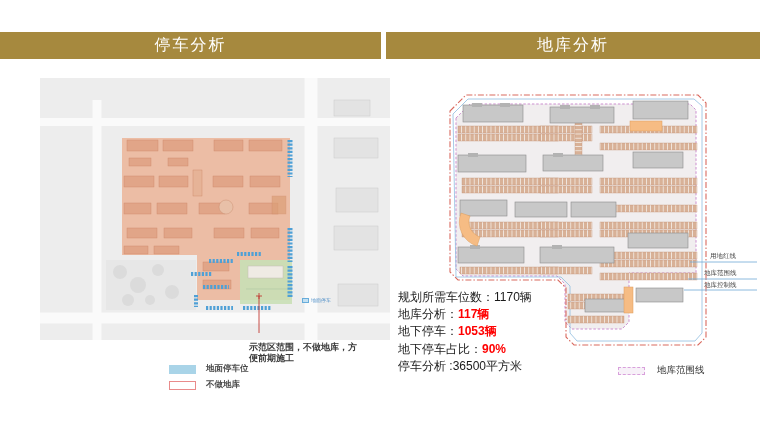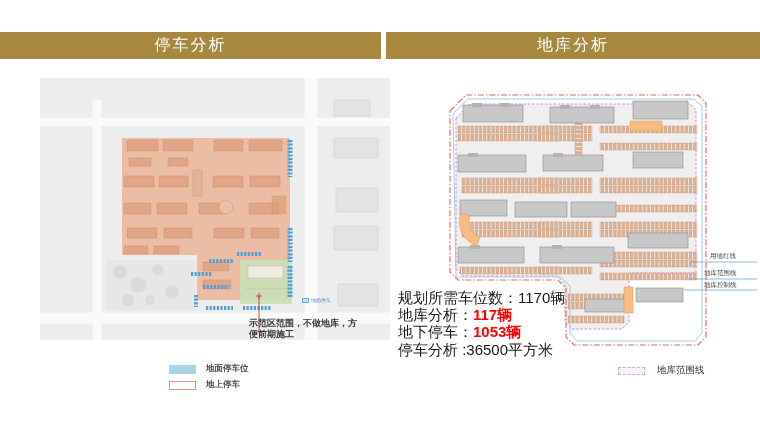--- a/index.html
+++ b/index.html
@@ -18,21 +18,21 @@
   .banner.left  { left:0;   width:381px; }
   .banner.right { left:386px; width:374px; }
 
   
   .plan-svg { position:absolute; }
   #left-plan  { left:40px;  top:78px;  width:350px; height:262px; }
   #right-plan { left:440px; top:80px;  width:320px; height:270px; }
 
   
   .callout {
-    position:absolute; left:249px; top:318px; width:112px;
+    position:absolute; left:249px; top:342px; width:112px;
     font-size:9px; font-weight:bold; color:#3a3a3a; line-height:11px;
   }
   .map-tag {
     position:absolute; left:302px; top:297px;
     display:flex; align-items:center; gap:2px;
     font-size:5px; color:#2F7CC0; opacity:.85;
   }
   .map-tag .sw { width:7px; height:5px; background:#BBDDF2; border:0.5px solid #4FA0D6; }
 
   
@@ -51,21 +51,21 @@
   .sw-orange   { width:27px; height:10px; background:var(--orange-entry,#F6BC84); border:0.5px solid #DD9C5B; }
 
   
   .bnd-label { position:absolute; font-size:6.5px; color:#444; white-space:nowrap; }
   #bnd-0 { left:710px; top:252px; }
   #bnd-1 { left:704px; top:269px; }
   #bnd-2 { left:704px; top:281px; }
 
   
   .stats { position:absolute; left:398px; top:289px; }
-  .stat-line { font-size:15px; line-height:17.2px; color:#1a1a1a; white-space:nowrap; }
+  .stat-line { font-size:12px; line-height:17.2px; color:#1a1a1a; white-space:nowrap; }
   .stat-line .val { color:#1a1a1a; }
   .stat-line .val.hl { color:var(--accent-red,#FF0000); font-weight:bold; }
 </style>
 </head>
 <body>
 
 <div class="slide">
 
   <div class="banner right">
     <span>地库分析</span>
@@ -166,21 +166,21 @@
 
   <div class="callout">示范区范围，不做地库，方便前期施工</div>
 
   <div id="legend-left" class="legend">
     <div class="row">
       <span class="sw sw-bluefill"></span>
       <span class="label">地面停车位</span>
     </div>
     <div class="row">
       <span class="sw sw-redoutline"></span>
-      <span class="label">地上停车</span>
+      <span class="label">不做地库</span>
     </div>
   </div>
 
   <svg id="right-plan" class="plan-svg" viewBox="440 80 320 270">
     <defs>
       <pattern id="pkH" width="4.2" height="7" patternUnits="userSpaceOnUse">
         <rect width="4.2" height="7" fill="#D8B197"></rect>
         <rect x="3.4" width="0.8" height="7" fill="#F5EEE8"></rect>
       </pattern>
       <pattern id="pkV" width="7" height="4.2" patternUnits="userSpaceOnUse">
@@ -267,20 +267,21 @@
   </svg>
 
   <div id="bnd-0" class="bnd-label">用地红线</div>
   <div id="bnd-1" class="bnd-label">地库范围线</div>
   <div id="bnd-2" class="bnd-label">地库控制线</div>
 
   <div class="stats">
     <div class="stat-line"><span>规划所需车位数：</span><span class="val">1170辆</span></div>
     <div class="stat-line"><span>地库分析：</span><span class="val hl">117辆</span></div>
     <div class="stat-line"><span>地下停车：</span><span class="val hl">1053辆</span></div>
+    <div class="stat-line"><span>地下停车占比：</span><span class="val hl">90%</span></div>
     <div class="stat-line"><span>停车分析 :</span><span class="val">36500平方米</span></div>
   </div>
 
   <div id="legend-right" class="legend">
     <div class="row">
       <span class="sw sw-pinkdash"></span>
       <span class="label">地库范围线</span>
     </div>
   </div>
 

